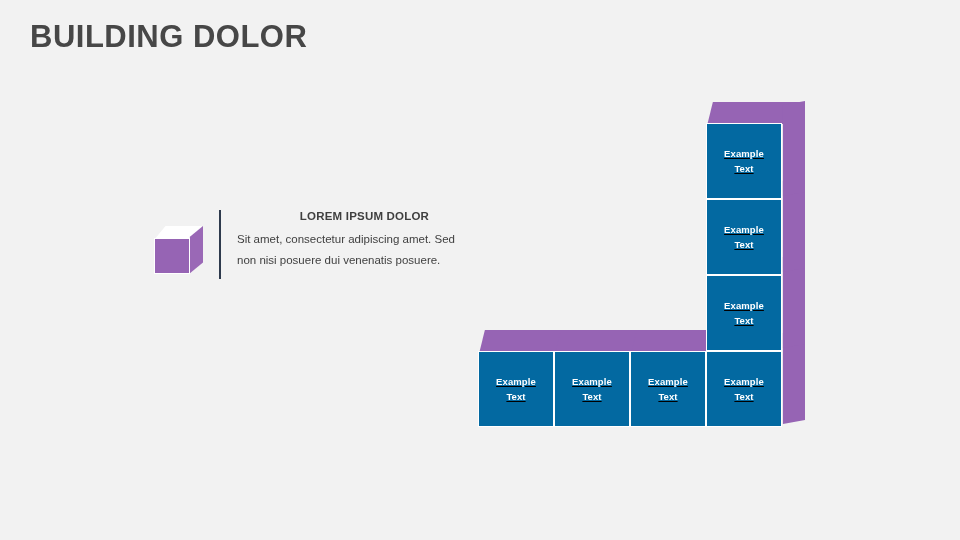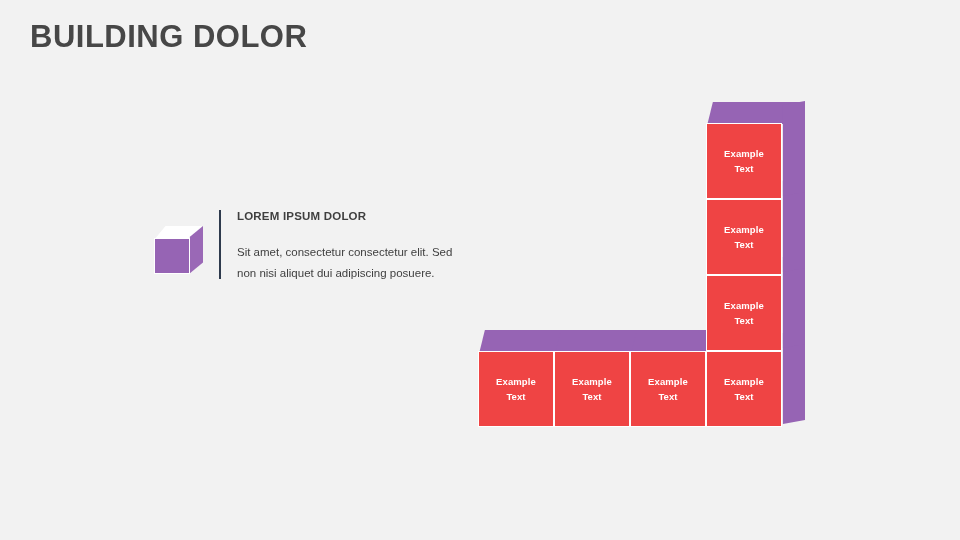--- a/index.html
+++ b/index.html
@@ -87,21 +87,22 @@
     left: 85px;
     top: 0px;
     width: 255px;
   }
   #legend-heading {
     font-size: 11.5px;
     font-weight: bold;
     color: #3f3f3f;
     letter-spacing: 0.2px;
     line-height: 16px;
-    margin-bottom: 18px;
+    margin-bottom: 5px;
+    text-align: center;
   }
   .legend-line {
     font-size: 11.5px;
     color: #3f3f3f;
     line-height: 21px;
     white-space: nowrap;
   }
 
   
   #blocks {
@@ -115,27 +116,28 @@
   .block {
     position: absolute;
     pointer-events: auto;
   }
   .face-front {
     position: absolute;
     left: 0;
     top: 22px;
     width: 76px;
     height: 76px;
-    background: #ef4444;
+    background: #0369a1;
     border: 1px solid #ffffff;
     box-sizing: border-box;
     display: flex;
     flex-direction: column;
     align-items: center;
     justify-content: center;
+    text-decoration: underline;
   }
   .face-top-shape {
     position: absolute;
     left: 0px;
     top: 0px;
     width: 98px;
     height: 23px;
     background: #9664b4;
     clip-path: polygon(1.5% 100%, 94% 100%, 100% 4%, 7% 4%);
   }
@@ -167,22 +169,22 @@
   <div id="legend-cube">
     <div class="mini-top"></div>
     <div class="mini-right"></div>
     <div class="mini-front"></div>
   </div>
 
   <div id="legend-rule"></div>
 
   <div id="legend-text">
     <div id="legend-heading">LOREM IPSUM DOLOR</div>
-    <div class="legend-line">Sit amet, consectetur consectetur elit. Sed</div>
-    <div class="legend-line">non nisi aliquet dui adipiscing posuere.</div>
+    <div class="legend-line">Sit amet, consectetur adipiscing amet. Sed</div>
+    <div class="legend-line">non nisi posuere dui venenatis posuere.</div>
   </div>
 
 </div>
 
 <div id="blocks">
 
   <div class="block" style="left:478px; top:329px;">
     <div class="face-top-shape"></div>
     <div class="face-front">
       <div class="block-label">Example</div>

